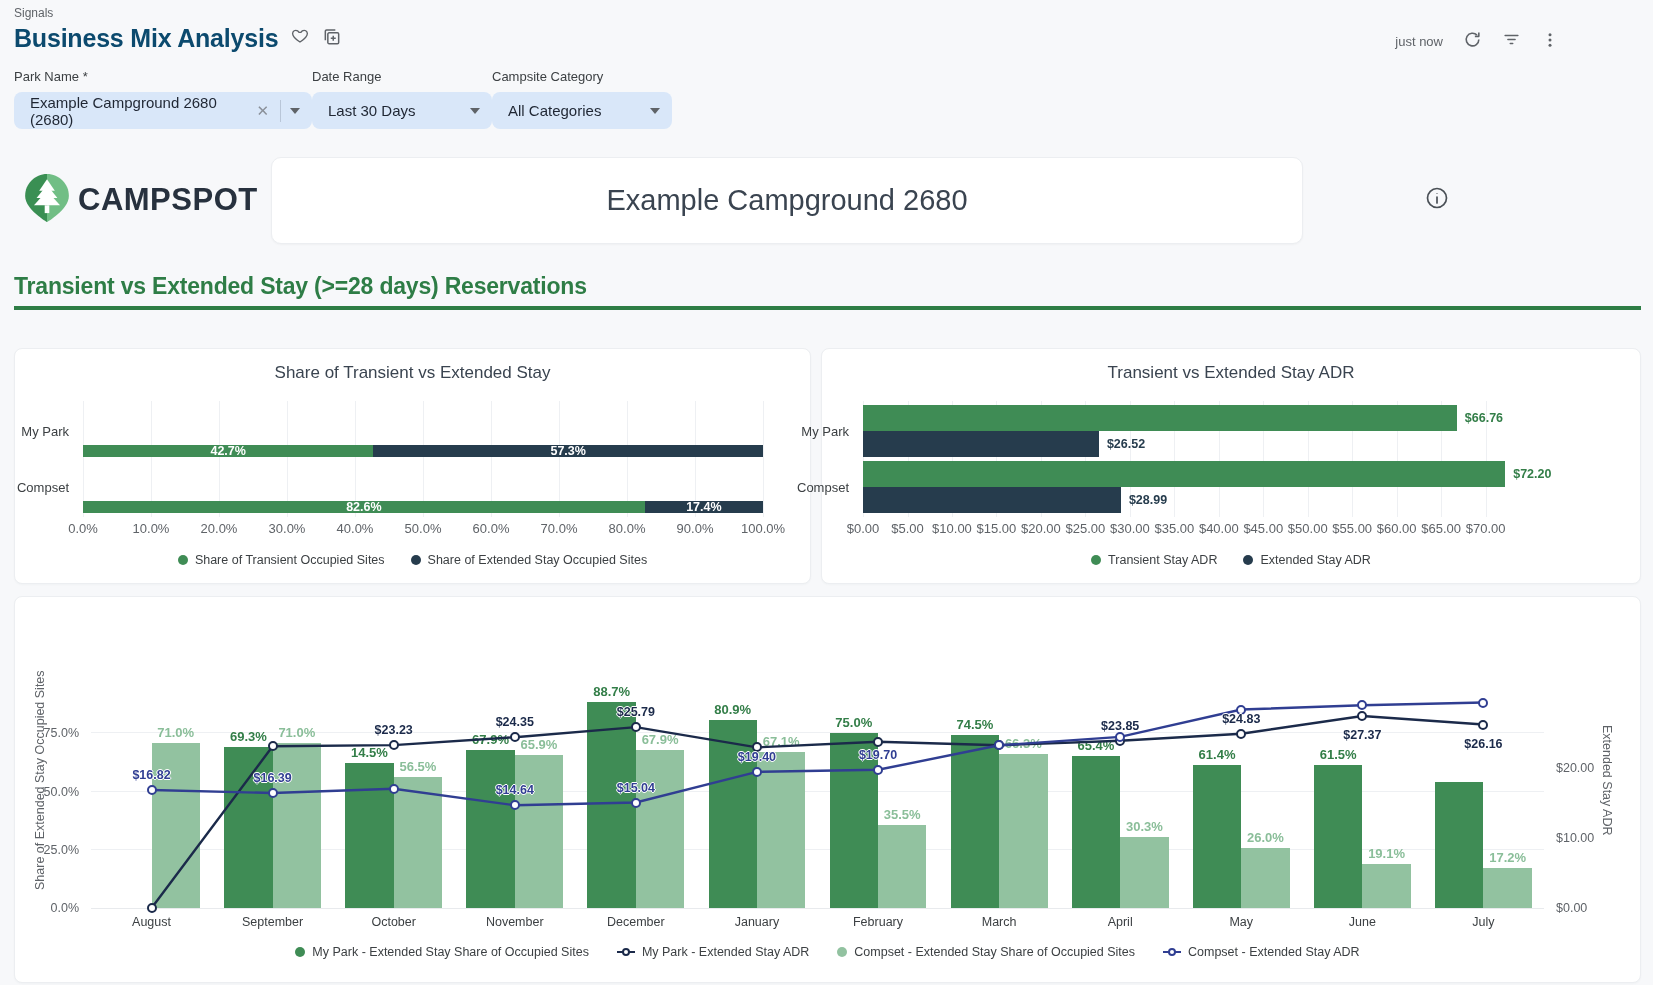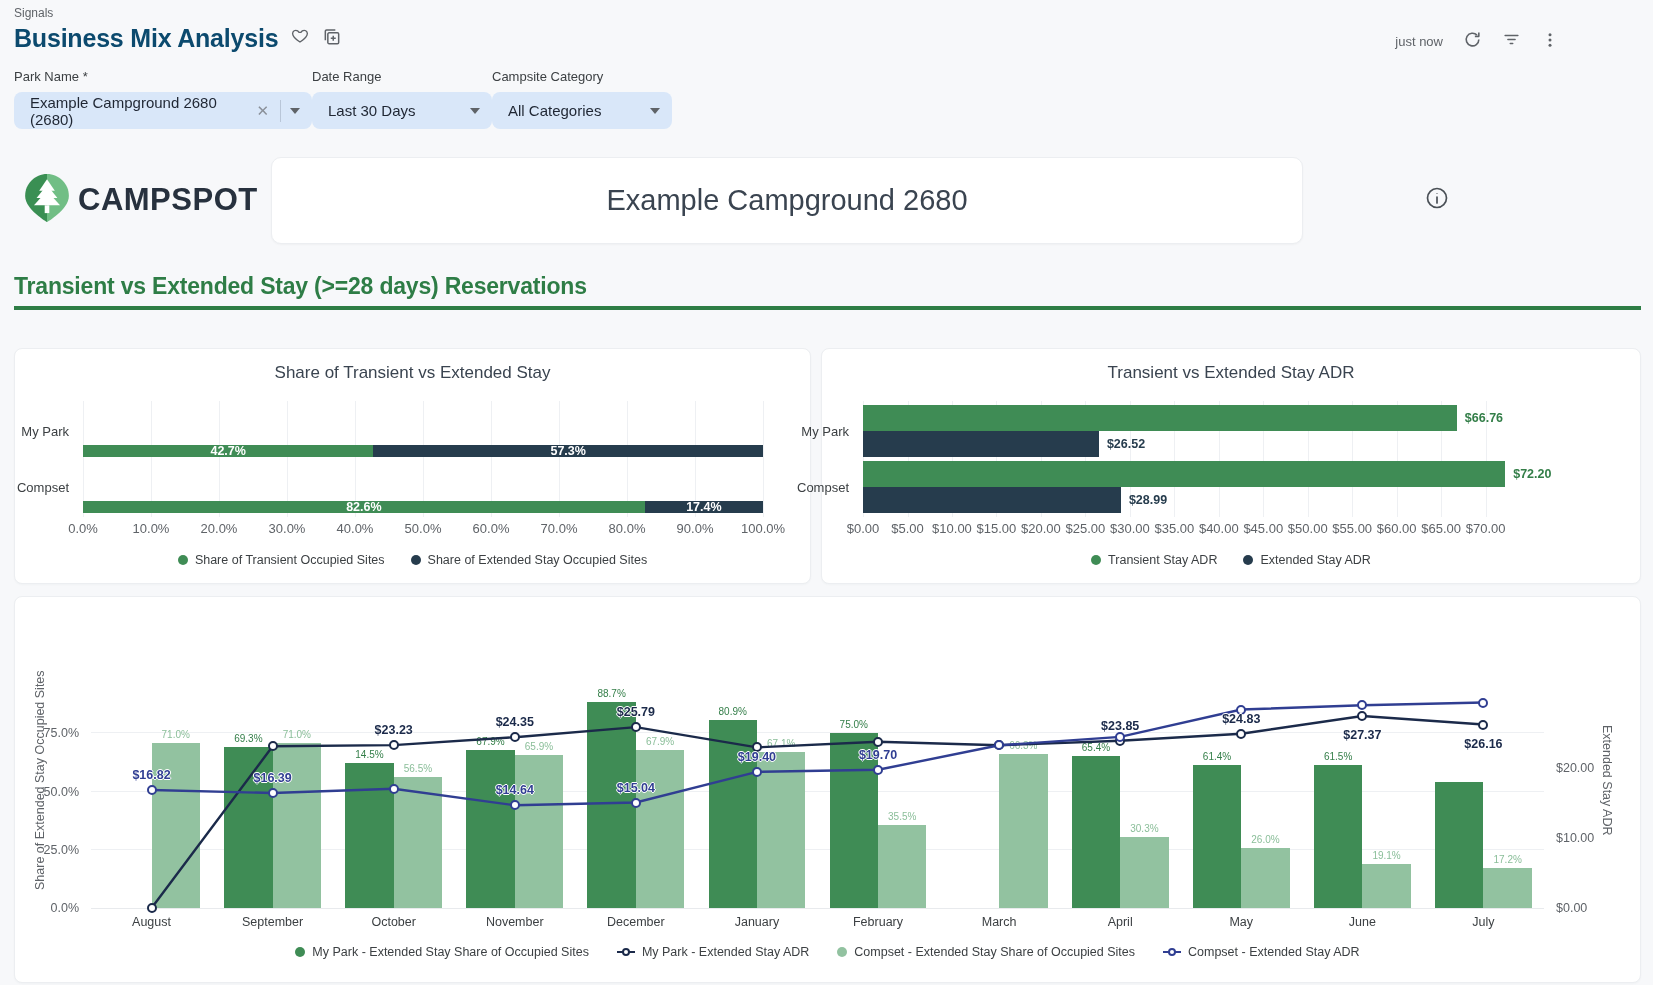--- a/index.html
+++ b/index.html
@@ -62,21 +62,21 @@
   .grow{position:absolute;left:0;right:0;height:52px;}
   .gbar{position:absolute;left:0;height:26px;}
   .gval{position:absolute;left:100%;margin-left:8px;line-height:26px;font-weight:bold;font-size:12.5px;white-space:nowrap;}
 
   
   .combo-plot{position:absolute;left:76px;right:96px;top:55px;height:256px;border-bottom:1px solid #E8EAED;}
   .gridline{position:absolute;left:0;right:0;height:1px;background:#EEF0F3;}
   .ytick{position:absolute;right:100%;margin-right:12px;transform:translateY(50%);font-size:12.5px;color:#5F6368;white-space:nowrap;}
   .ytick-r{position:absolute;left:100%;margin-left:12px;transform:translateY(50%);font-size:12.5px;color:#5F6368;white-space:nowrap;}
   .cbar{position:absolute;bottom:0;z-index:1;}
-  .cbar-label{position:absolute;bottom:100%;left:50%;transform:translateX(-50%);margin-bottom:3px;font-weight:normal;font-size:10px;white-space:nowrap;text-align:center;}
+  .cbar-label{position:absolute;bottom:100%;left:50%;transform:translateX(-50%);margin-bottom:3px;font-weight:bold;font-size:13px;white-space:nowrap;text-align:center;}
   .lsvg{position:absolute;left:0;top:0;width:100%;height:100%;z-index:2;overflow:visible;}
   .marker{position:absolute;width:10px;height:10px;border-radius:50%;background:#fff;border:2px solid;box-sizing:border-box;transform:translate(-50%,50%);z-index:3;}
   .line-label{position:absolute;transform:translateX(-50%);font-weight:bold;font-size:12.5px;white-space:nowrap;z-index:4;text-shadow:-1px 0 #fff,1px 0 #fff,0 -1px #fff,0 1px #fff;}
   .months{position:absolute;left:76px;right:96px;top:318px;display:flex;}
   .month{flex:1;text-align:center;font-size:12.5px;color:#3C4043;}
   .combo-legend{position:absolute;left:0;right:0;top:348px;display:flex;justify-content:center;gap:28px;}
   .axis-title{position:absolute;font-size:12.5px;color:#5F6368;writing-mode:vertical-rl;}
   .axis-title.left{left:18px;top:55px;height:256px;transform:rotate(180deg);display:flex;align-items:center;justify-content:center;}
   .axis-title.right{right:26px;top:55px;height:256px;display:flex;align-items:center;justify-content:center;}
 </style>
@@ -349,20 +349,23 @@
             <span class="cbar-label" style="color:#337E48">67.9%</span>
           </div>
           <div class="cbar" style="left:calc(37.5% - 3.333333333333334%);width:3.333333333333334%;height:80.63636363636364%;background:#3F8C55">
             <span class="cbar-label" style="color:#337E48">88.7%</span>
           </div>
           <div class="cbar" style="left:calc(45.83333333333333% - 3.333333333333334%);width:3.333333333333334%;height:73.54545454545455%;background:#3F8C55">
             <span class="cbar-label" style="color:#337E48">80.9%</span>
           </div>
           <div class="cbar" style="left:calc(54.166666666666664% - 3.333333333333334%);width:3.333333333333334%;height:68.18181818181817%;background:#3F8C55">
             <span class="cbar-label" style="color:#337E48">75.0%</span>
+          </div>
+          <div class="cbar" style="left:calc(62.5% - 3.333333333333334%);width:3.333333333333334%;height:67.72727272727272%;background:#3F8C55">
+            <span class="cbar-label" style="color:#337E48">74.5%</span>
           </div>
           <div class="cbar" style="left:calc(70.83333333333334% - 3.333333333333334%);width:3.333333333333334%;height:59.45454545454546%;background:#3F8C55">
             <span class="cbar-label" style="color:#337E48">65.4%</span>
           </div>
           <div class="cbar" style="left:calc(79.16666666666666% - 3.333333333333334%);width:3.333333333333334%;height:55.81818181818182%;background:#3F8C55">
             <span class="cbar-label" style="color:#337E48">61.4%</span>
           </div>
           <div class="cbar" style="left:calc(87.5% - 3.333333333333334%);width:3.333333333333334%;height:55.90909090909091%;background:#3F8C55">
             <span class="cbar-label" style="color:#337E48">61.5%</span>
           </div>

